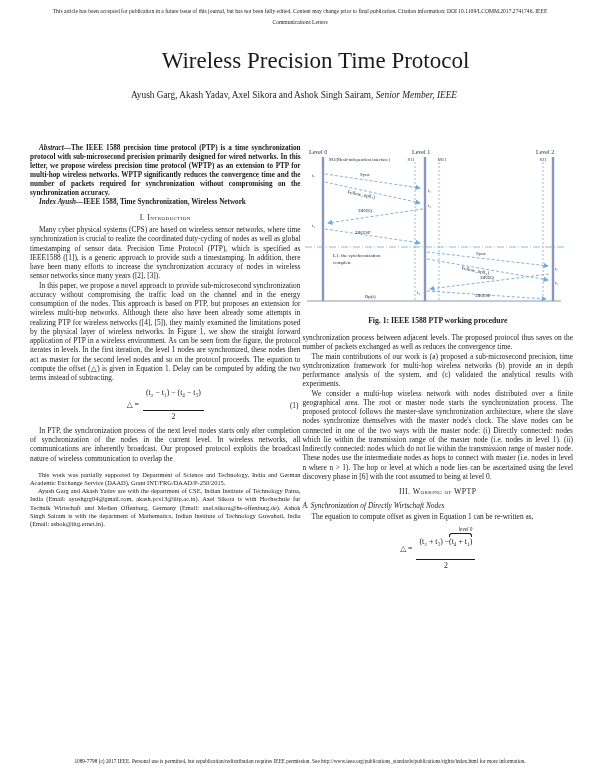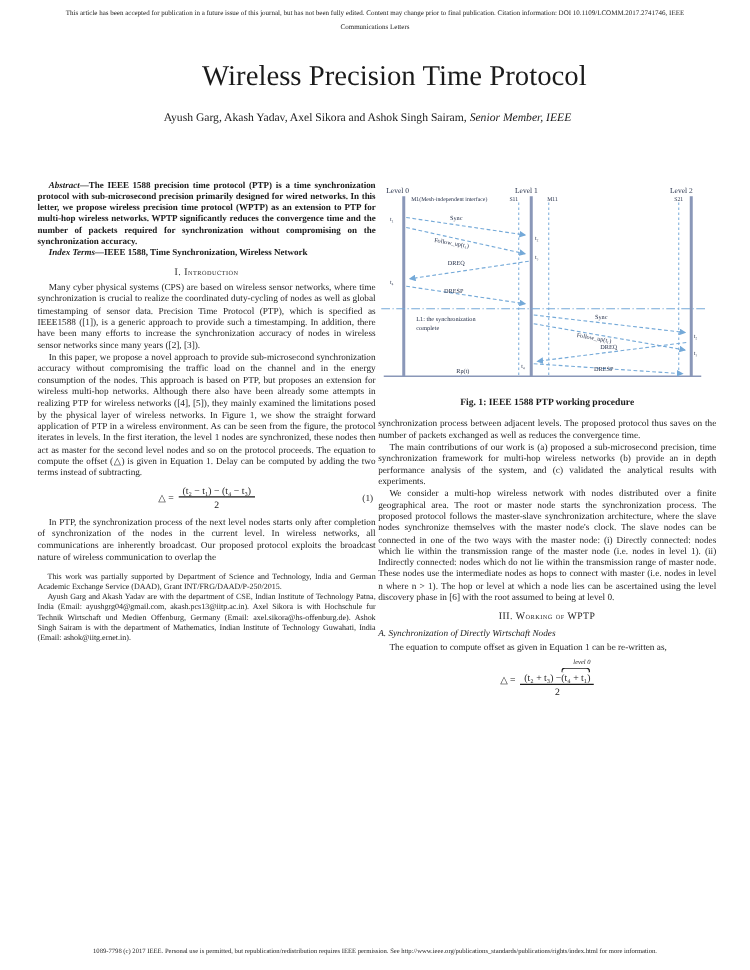--- a/index.html
+++ b/index.html
@@ -39,21 +39,21 @@
   }
   .sub-heading {
     font-style:italic; font-size:7.4px; margin:5px 0 2px; font-weight:normal;
   }
   .equation {
     position:relative; display:flex; justify-content:center; align-items:center;
     margin:6px 0 5px; font-size:7.8px;
   }
   .eq-lhs { margin-right:4px; }
   .frac { display:inline-flex; flex-direction:column; align-items:center; }
-  .frac .num { border-bottom:.8px solid #1b1b1b; padding:0 3px 0; display:inline-flex; align-items:flex-end; }
+  .frac .num { border-bottom:.8px solid #1b1b1b; padding:0 3px 13px; display:inline-flex; align-items:flex-end; }
   .frac .den { padding-top:.5px; }
   .eq-tag { position:absolute; right:2px; top:50%; transform:translateY(-50%); font-size:7.4px; }
   .braced { display:inline-flex; flex-direction:column; align-items:flex-end; }
   .brace-label { font-style:italic; font-size:5.2px; line-height:1; }
   .brace-line {
     width:90%; height:3px; margin:1px 0 0;
     border-top:.8px solid #1b1b1b; border-left:.8px solid #1b1b1b; border-right:.8px solid #1b1b1b;
     border-radius:3px 3px 0 0;
   }
   .figure-block { margin:2px 0 8px; }
@@ -81,21 +81,21 @@
   <h1 class="paper-title">Wireless Precision Time Protocol</h1>
 
   <div class="authors">
     <span>Ayush Garg, Akash Yadav, Axel Sikora and Ashok Singh Sairam, </span><span class="ieee-suffix">Senior Member, IEEE</span>
   </div>
 
   <div class="columns">
 
     <div class="col">
       <p class="abstract-par"><span class="lead-label">Abstract</span><span>—The IEEE 1588 precision time protocol (PTP) is a time synchronization protocol with sub-microsecond precision primarily designed for wired networks. In this letter, we propose wireless precision time protocol (WPTP) as an extension to PTP for multi-hop wireless networks. WPTP significantly reduces the convergence time and the number of packets required for synchronization without compromising on the synchronization accuracy.</span></p>
-      <p class="abstract-par"><span class="lead-label">Index Terms</span><span>—IEEE 1588, Time Synchronization, Wireless Network</span></p>
+      <p class="abstract-par"><span class="lead-label">Index Ayush</span><span>—IEEE 1588, Time Synchronization, Wireless Network</span></p>
 
       <h2 class="sec-heading">I. Introduction</h2>
       <p>Many cyber physical systems (CPS) are based on wireless sensor networks, where time synchronization is crucial to realize the coordinated duty-cycling of nodes as well as global timestamping of sensor data. Precision Time Protocol (PTP), which is specified as IEEE1588 ([1]), is a generic approach to provide such a timestamping. In addition, there have been many efforts to increase the synchronization accuracy of nodes in wireless sensor networks since many years ([2], [3]).</p>
       <p>In this paper, we propose a novel approach to provide sub-microsecond synchronization accuracy without compromising the traffic load on the channel and in the energy consumption of the nodes. This approach is based on PTP, but proposes an extension for wireless multi-hop networks. Although there also have been already some attempts in realizing PTP for wireless networks ([4], [5]), they mainly examined the limitations posed by the physical layer of wireless networks. In Figure 1, we show the straight forward application of PTP in a wireless environment. As can be seen from the figure, the protocol iterates in levels. In the first iteration, the level 1 nodes are synchronized, these nodes then act as master for the second level nodes and so on the protocol proceeds. The equation to compute the offset (△) is given in Equation 1. Delay can be computed by adding the two terms instead of subtracting.</p>
 
       <div class="equation">
         <span class="eq-lhs">△ =</span>
         <span class="frac">
           <span class="num">(t₂ − t₁) − (t₄ − t₃)</span>
           <span class="den">2</span>

